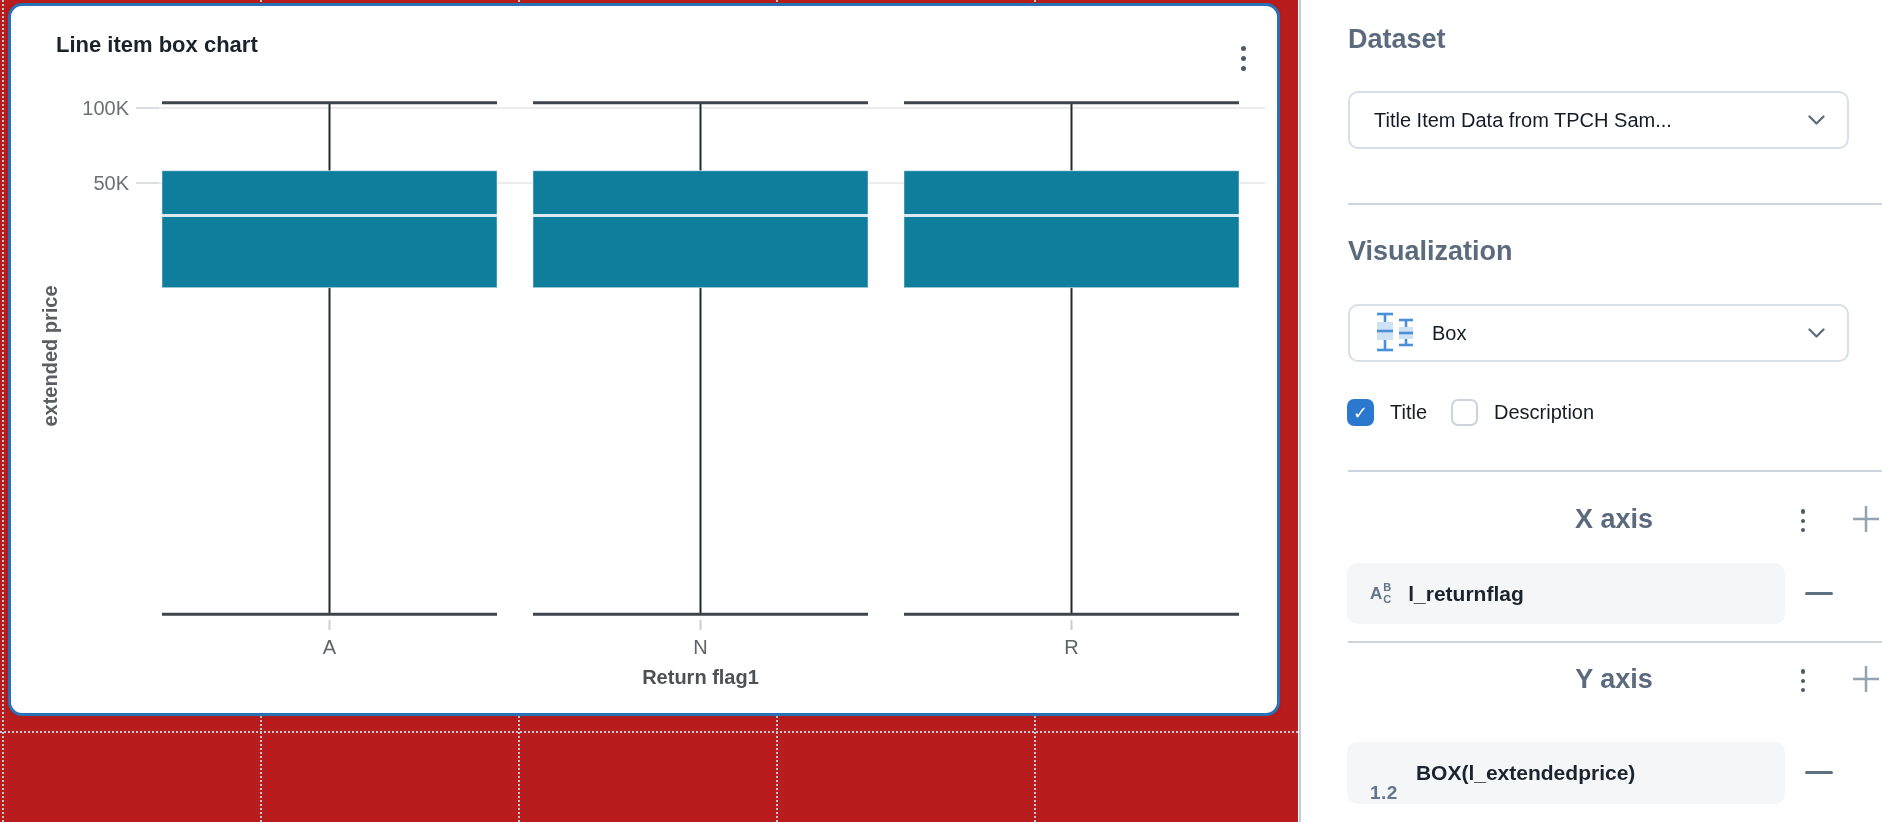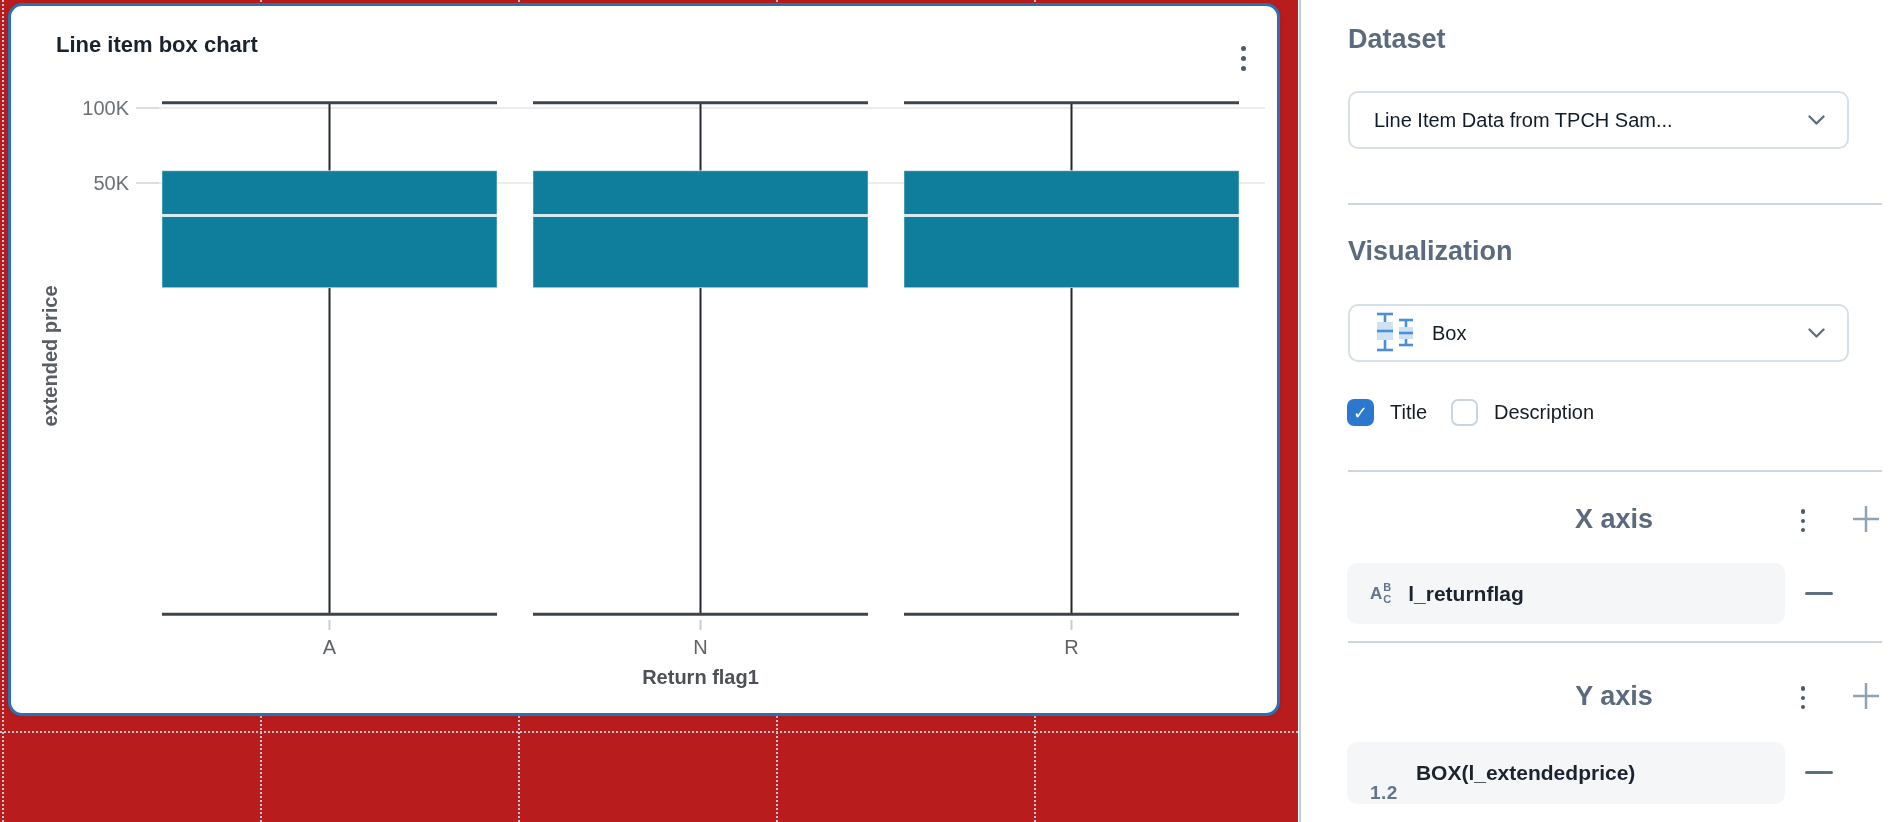--- a/index.html
+++ b/index.html
@@ -117,21 +117,21 @@
         <text x="689.5" y="678" text-anchor="middle" font-size="20" font-weight="bold" fill="#4d5156">Return flag1</text>
         <text x="46" y="350" text-anchor="middle" font-size="20" font-weight="bold" fill="#5a5e63" transform="rotate(-90 46 350)">extended price</text>
       </svg>
   </div>
 </div>
 
 <aside class="panel">
 
   <div class="sec-label" style="top:24px">Dataset</div>
   <div class="select" style="top:91px">
-    <span class="sel-text">Line Item Data from TPCH Sam...</span>
+    <span class="sel-text">Title Item Data from TPCH Sam...</span>
     <svg class="chev" width="17" height="11" viewBox="0 0 17 11">
       <polyline points="1.5,1.5 8.5,8.5 15.5,1.5" fill="none" stroke="#5c6e80" stroke-width="2.3" stroke-linecap="round" stroke-linejoin="round"></polyline>
     </svg>
   </div>
 
   <div class="divider" style="top:203px"></div>
 
   <div class="sec-label" style="top:236px">Visualization</div>
   <div class="select" style="top:304px">
     <span class="boxviz-icon">
@@ -189,21 +189,21 @@
           <span>B</span>
           <span>C</span>
         </span>
     </span>
     <span class="pill-label">l_returnflag</span>
   </div>
   <div class="minus-icon" style="top:592px"></div>
 
   <div class="divider" style="top:641px"></div>
 
-  <div class="axis-header" style="top:681px">
+  <div class="axis-header" style="top:664px">
     <span class="sec-label">Y axis</span>
     <div class="kebab panel-kebab" style="left:447px">
         <i></i>
         <i></i>
         <i></i>
       </div>
     <svg class="plus-icon" style="left:503px;top:0" width="30" height="30" viewBox="0 0 30 30">
       <line x1="15" y1="2" x2="15" y2="28" stroke="#93a3b3" stroke-width="2.5"></line>
       <line x1="2" y1="15" x2="28" y2="15" stroke="#93a3b3" stroke-width="2.5"></line>
     </svg>

